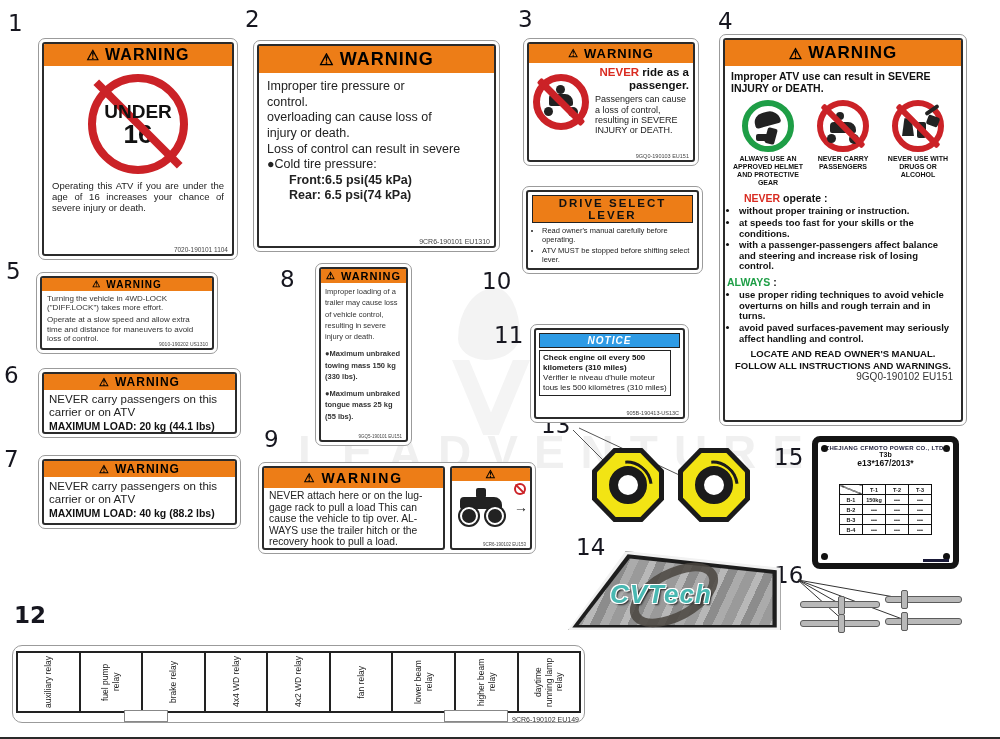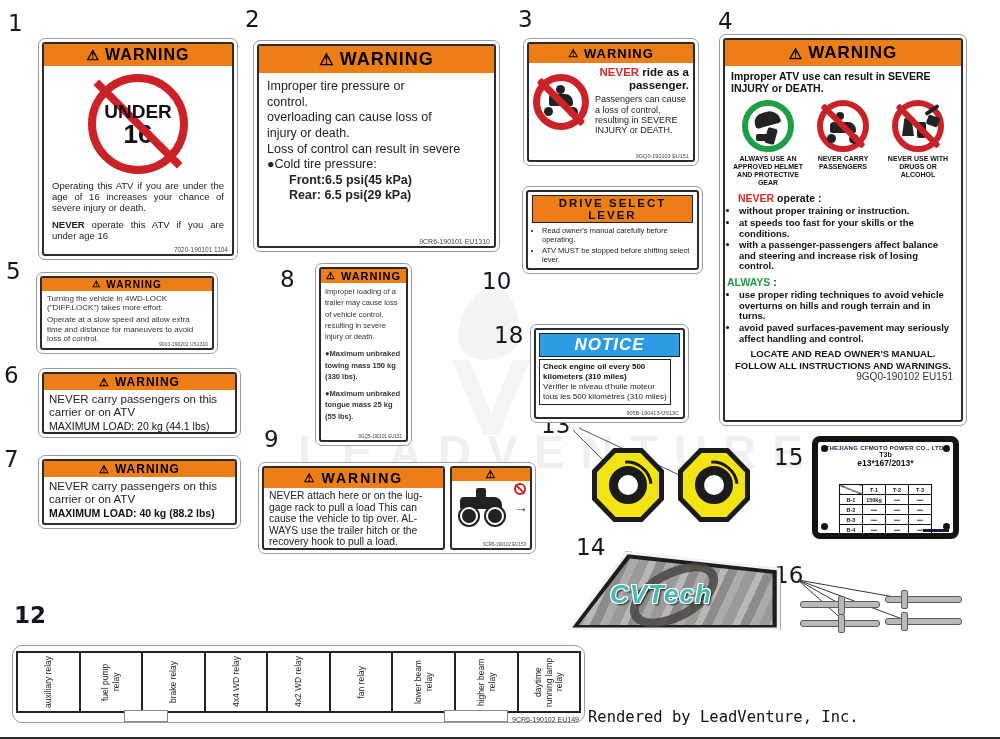--- a/index.html
+++ b/index.html
@@ -50,61 +50,58 @@
   <div class="num" style="left:8px;top:12px;">1</div>
   <div class="num" style="left:245px;top:8px;">2</div>
   <div class="num" style="left:518px;top:8px;">3</div>
   <div class="num" style="left:718px;top:10px;">4</div>
   <div class="num" style="left:6px;top:260px;">5</div>
   <div class="num" style="left:4px;top:364px;">6</div>
   <div class="num" style="left:4px;top:448px;">7</div>
   <div class="num" style="left:280px;top:268px;">8</div>
   <div class="num" style="left:264px;top:428px;">9</div>
   <div class="num" style="left:482px;top:270px;">10</div>
-  <div class="num" style="left:494px;top:324px;">18</div>
+  <div class="num" style="left:494px;top:324px;">11</div>
   <div class="num" style="left:14px;top:604px;font-weight:bold;">12</div>
   <div class="num" style="left:541px;top:414px;">13</div>
   <div class="num" style="left:576px;top:536px;">14</div>
   <div class="num" style="left:774px;top:446px;">15</div>
   <div class="num" style="left:774px;top:564px;">16</div>
 
   <div class="decal" style="left:38px;top:38px;width:200px;height:222px;">
     <div class="inner">
       <div class="whdr" style="font-size:16px;padding:2px 0;">
         <span class="tri" style="font-size:14px;">⚠</span>
         <span>WARNING</span>
       </div>
       <div class="nocircle">
         <span style="font-size:19px;font-weight:bold;z-index:1;">UNDER</span>
         <span style="font-size:26px;font-weight:bold;line-height:0.9;z-index:0;">16</span>
         <div class="sl"></div>
       </div>
       <div class="body-txt" style="font-size:9.5px;padding:0 8px;text-align:justify;">Operating this ATV if you are under the age of 16 increases your chance of severe injury or death.</div>
-      <div class="body-txt" style="font-size:9.5px;padding:6px 8px 0 8px;text-align:justify;">
-        <b>NEVER</b><span> operate this ATV if you are under age 16</span>
-      </div>
       <div class="code">7020-190101  1104</div>
     </div>
   </div>
 
   <div class="decal" style="left:253px;top:40px;width:247px;height:212px;">
     <div class="inner">
       <div class="whdr" style="font-size:18px;padding:3px 0;">
         <span class="tri" style="font-size:16px;">⚠</span>
         <span>WARNING</span>
       </div>
       <div class="body-txt" style="font-size:12.5px;padding:6px 8px 0 8px;line-height:1.25;">
         <div>Improper tire pressure or</div>
         <div>control.</div>
         <div>overloading can cause  loss of</div>
         <div>injury or death.</div>
         <div>Loss of control can result in severe</div>
         <div>●Cold tire pressure:</div>
         <div style="padding-left:22px;font-weight:bold;">Front:6.5 psi(45 kPa)</div>
-        <div style="padding-left:22px;font-weight:bold;">Rear: 6.5 psi(29 kPa)</div>
+        <div style="padding-left:22px;font-weight:bold;">Rear: 6.5 psi(74 kPa)</div>
       </div>
       <div class="code" style="font-size:7px;">9CR6-190101  EU1310</div>
     </div>
   </div>
 
   <div class="decal" style="left:523px;top:38px;width:176px;height:128px;">
     <div class="inner">
       <div class="whdr" style="font-size:13px;padding:2px 0;">
         <span class="tri" style="font-size:11px;">⚠</span>
         <span>WARNING</span>
@@ -172,21 +169,21 @@
           <div class="ring" style="width:52px;height:52px;border:6px solid #CB2227;margin:0 auto;">
             <div style="position:absolute;left:4px;top:12px;width:12px;height:18px;background:#222;clip-path:polygon(20% 0,80% 0,100% 100%,0 100%);"></div>
             <div style="position:absolute;left:19px;top:16px;width:9px;height:16px;background:#222;border-radius:2px;"></div>
             <div style="position:absolute;left:29px;top:10px;width:12px;height:10px;background:#222;border-radius:2px;transform:rotate(20deg);"></div>
             <div style="position:absolute;left:26px;top:2px;width:16px;height:4px;background:#222;transform:rotate(-35deg);border-radius:2px;"></div>
             <div class="slash" style="width:58px;height:6px;background:#CB2227;"></div>
           </div>
           <div style="font-size:7px;font-weight:bold;line-height:1.15;margin-top:3px;">NEVER USE WITH DRUGS OR ALCOHOL</div>
         </div>
       </div>
-      <div style="padding:5px 6px 0 13px;font-size:10.5px;font-weight:bold;">
+      <div style="padding:5px 6px 0 19px;font-size:10.5px;font-weight:bold;">
         <span style="color:#D92B21;">NEVER</span><span> operate :</span>
       </div>
       <ul class="blist" style="font-size:9.5px;font-weight:bold;line-height:1.12;margin-right:20px;">
         <li>without proper training or instruction.</li>
         <li>at speeds too fast for your skills or the conditions.</li>
         <li>with a passenger-passengers affect balance and steering and increase risk of losing control.</li>
       </ul>
       <div style="padding:3px 6px 0 2px;font-size:10.5px;font-weight:bold;">
         <span style="color:#1E9E46;">ALWAYS</span><span> :</span>
       </div>
@@ -214,21 +211,21 @@
     </div>
   </div>
 
   <div class="decal" style="left:38px;top:368px;width:203px;height:70px;">
     <div class="inner">
       <div class="whdr" style="font-size:12px;padding:1px 0;">
         <span class="tri" style="font-size:11px;">⚠</span>
         <span>WARNING</span>
       </div>
       <div style="font-size:11.5px;color:#222;padding:3px 5px 0 5px;line-height:1.15;">NEVER carry passengers on this carrier or on ATV</div>
-      <div style="font-size:10.5px;font-weight:normal;padding:1px 5px 0 5px;">MAXIMUM LOAD: 20 kg  (44.1 lbs)</div>
+      <div style="font-size:10.5px;font-weight:bold;padding:1px 5px 0 5px;">MAXIMUM LOAD: 20 kg  (44.1 lbs)</div>
     </div>
   </div>
 
   <div class="decal" style="left:38px;top:455px;width:203px;height:74px;">
     <div class="inner">
       <div class="whdr" style="font-size:12px;padding:1px 0;">
         <span class="tri" style="font-size:11px;">⚠</span>
         <span>WARNING</span>
       </div>
       <div style="font-size:11.5px;color:#222;padding:3px 5px 0 5px;line-height:1.15;">NEVER carry passengers on this carrier or on ATV</div>
@@ -272,21 +269,21 @@
           </div>
           <span style="position:absolute;right:2px;top:18px;font-size:14px;color:#222;">→</span>
         </div>
         <div class="code" style="font-size:4.5px;">9CR6-190102  EU153</div>
       </div>
     </div>
   </div>
 
   <div class="decal" style="left:530px;top:324px;width:159px;height:99px;">
     <div class="inner">
-      <div style="background:#2E9BE5;border:1px solid #222;margin:3px 3px 0 3px;text-align:center;color:#fff;font-weight:bold;font-style:italic;font-size:17px;letter-spacing:1px;padding:1px 17px;">NOTICE</div>
+      <div style="background:#2E9BE5;border:1px solid #222;margin:3px 3px 0 3px;text-align:center;color:#fff;font-weight:bold;font-style:italic;font-size:10px;letter-spacing:1px;padding:1px 17px;">NOTICE</div>
       <div style="border:1px solid #222;margin:2px 12px 0 3px;padding:2px 3px;">
         <div style="font-size:8px;font-weight:bold;color:#111;line-height:1.25;">Check engine oil every 500 kilometers (310  miles)</div>
         <div style="font-size:8px;color:#222;line-height:1.25;">Vérifier le niveau d'huile moteur tous les 500 kilomètres (310  miles)</div>
       </div>
       <div class="code" style="font-size:5.5px;">905B-190413-US13C</div>
     </div>
   </div>
 
   <svg style="position:absolute;left:555px;top:420px;" width="170" height="95">
     <line x1="18" y1="10" x2="70" y2="62" stroke="#555" stroke-width="1"></line>
@@ -306,21 +303,21 @@
   <div style="position:absolute;left:568px;top:551px;width:213px;height:84px;">
     <div style="position:absolute;inset:0;background:#f2f2f2;border:1px solid #aaa;clip-path:polygon(0 94%,27% 0,100% 20%,100% 94%);"></div>
     <div style="position:absolute;inset:0;background:#1d1d1d;clip-path:polygon(2% 91%,28% 4%,98% 23%,98% 91%);"></div>
     <div style="position:absolute;inset:0;clip-path:polygon(5% 88%,29% 9%,96% 27%,96% 88%);
                 background:repeating-linear-gradient(115deg,#9a9a9a 0 10px,#b8b8b8 10px 17px,#8c8c8c 17px 26px,#ababab 26px 34px);"></div>
     <div style="position:absolute;left:58px;top:18px;width:96px;height:52px;border:9px solid #4a453f;border-radius:50%;transform:rotate(-28deg);box-sizing:border-box;opacity:0.85;"></div>
     <div style="position:absolute;left:42px;top:28px;font-size:26px;font-weight:bold;font-style:italic;color:#49b8b2;
                 text-shadow:-1px -1px 0 #fff,1px -1px 0 #fff,-1px 1px 0 #fff,1px 1px 0 #fff,2px 2px 2px #222;letter-spacing:1px;">CVTech</div>
   </div>
 
-  <div style="position:absolute;left:812px;top:436px;width:147px;height:103px;background:#fff;border:6px solid #141414;border-radius:8px;box-sizing:border-box;">
+  <div style="position:absolute;left:812px;top:436px;width:147px;height:133px;background:#fff;border:6px solid #141414;border-radius:8px;box-sizing:border-box;">
     <div class="rivet" style="left:3px;top:3px;"></div>
     <div class="rivet" style="right:3px;top:3px;"></div>
     <div class="rivet" style="left:3px;bottom:3px;"></div>
     <div class="rivet" style="right:3px;bottom:3px;"></div>
     <div style="text-align:center;font-size:6px;font-weight:bold;color:#1a1a38;margin-top:3px;letter-spacing:0.3px;">ZHEJIANG CFMOTO POWER CO., LTD.</div>
     <div style="text-align:center;font-size:7px;font-weight:bold;color:#111;">T3b</div>
     <div style="text-align:center;font-size:8.5px;font-weight:bold;color:#111;">e13*167/2013*</div>
     <table class="plate-table" style="margin-top:16px;">
       <tbody>
           <tr>
@@ -403,14 +400,13 @@
         <div class="vcell">
             <span class="v">daytime running lamp relay</span>
           </div>
       </div>
       <div style="position:absolute;left:108px;bottom:-1px;width:42px;height:10px;background:#fff;border:1px solid #888;"></div>
       <div style="position:absolute;left:428px;bottom:-1px;width:62px;height:10px;background:#fff;border:1px solid #888;"></div>
       <div style="position:absolute;right:2px;bottom:-2px;font-size:7px;color:#333;">9CR6-190102  EU149</div>
     </div>
   </div>
 
-  <div style="position:absolute;left:588px;top:708px;font-family:'DejaVu Sans Mono',monospace;font-size:15.5px;color:#111;">Rendered by LeadVenture, Inc.</div>
 </div>
 
 </body></html>

